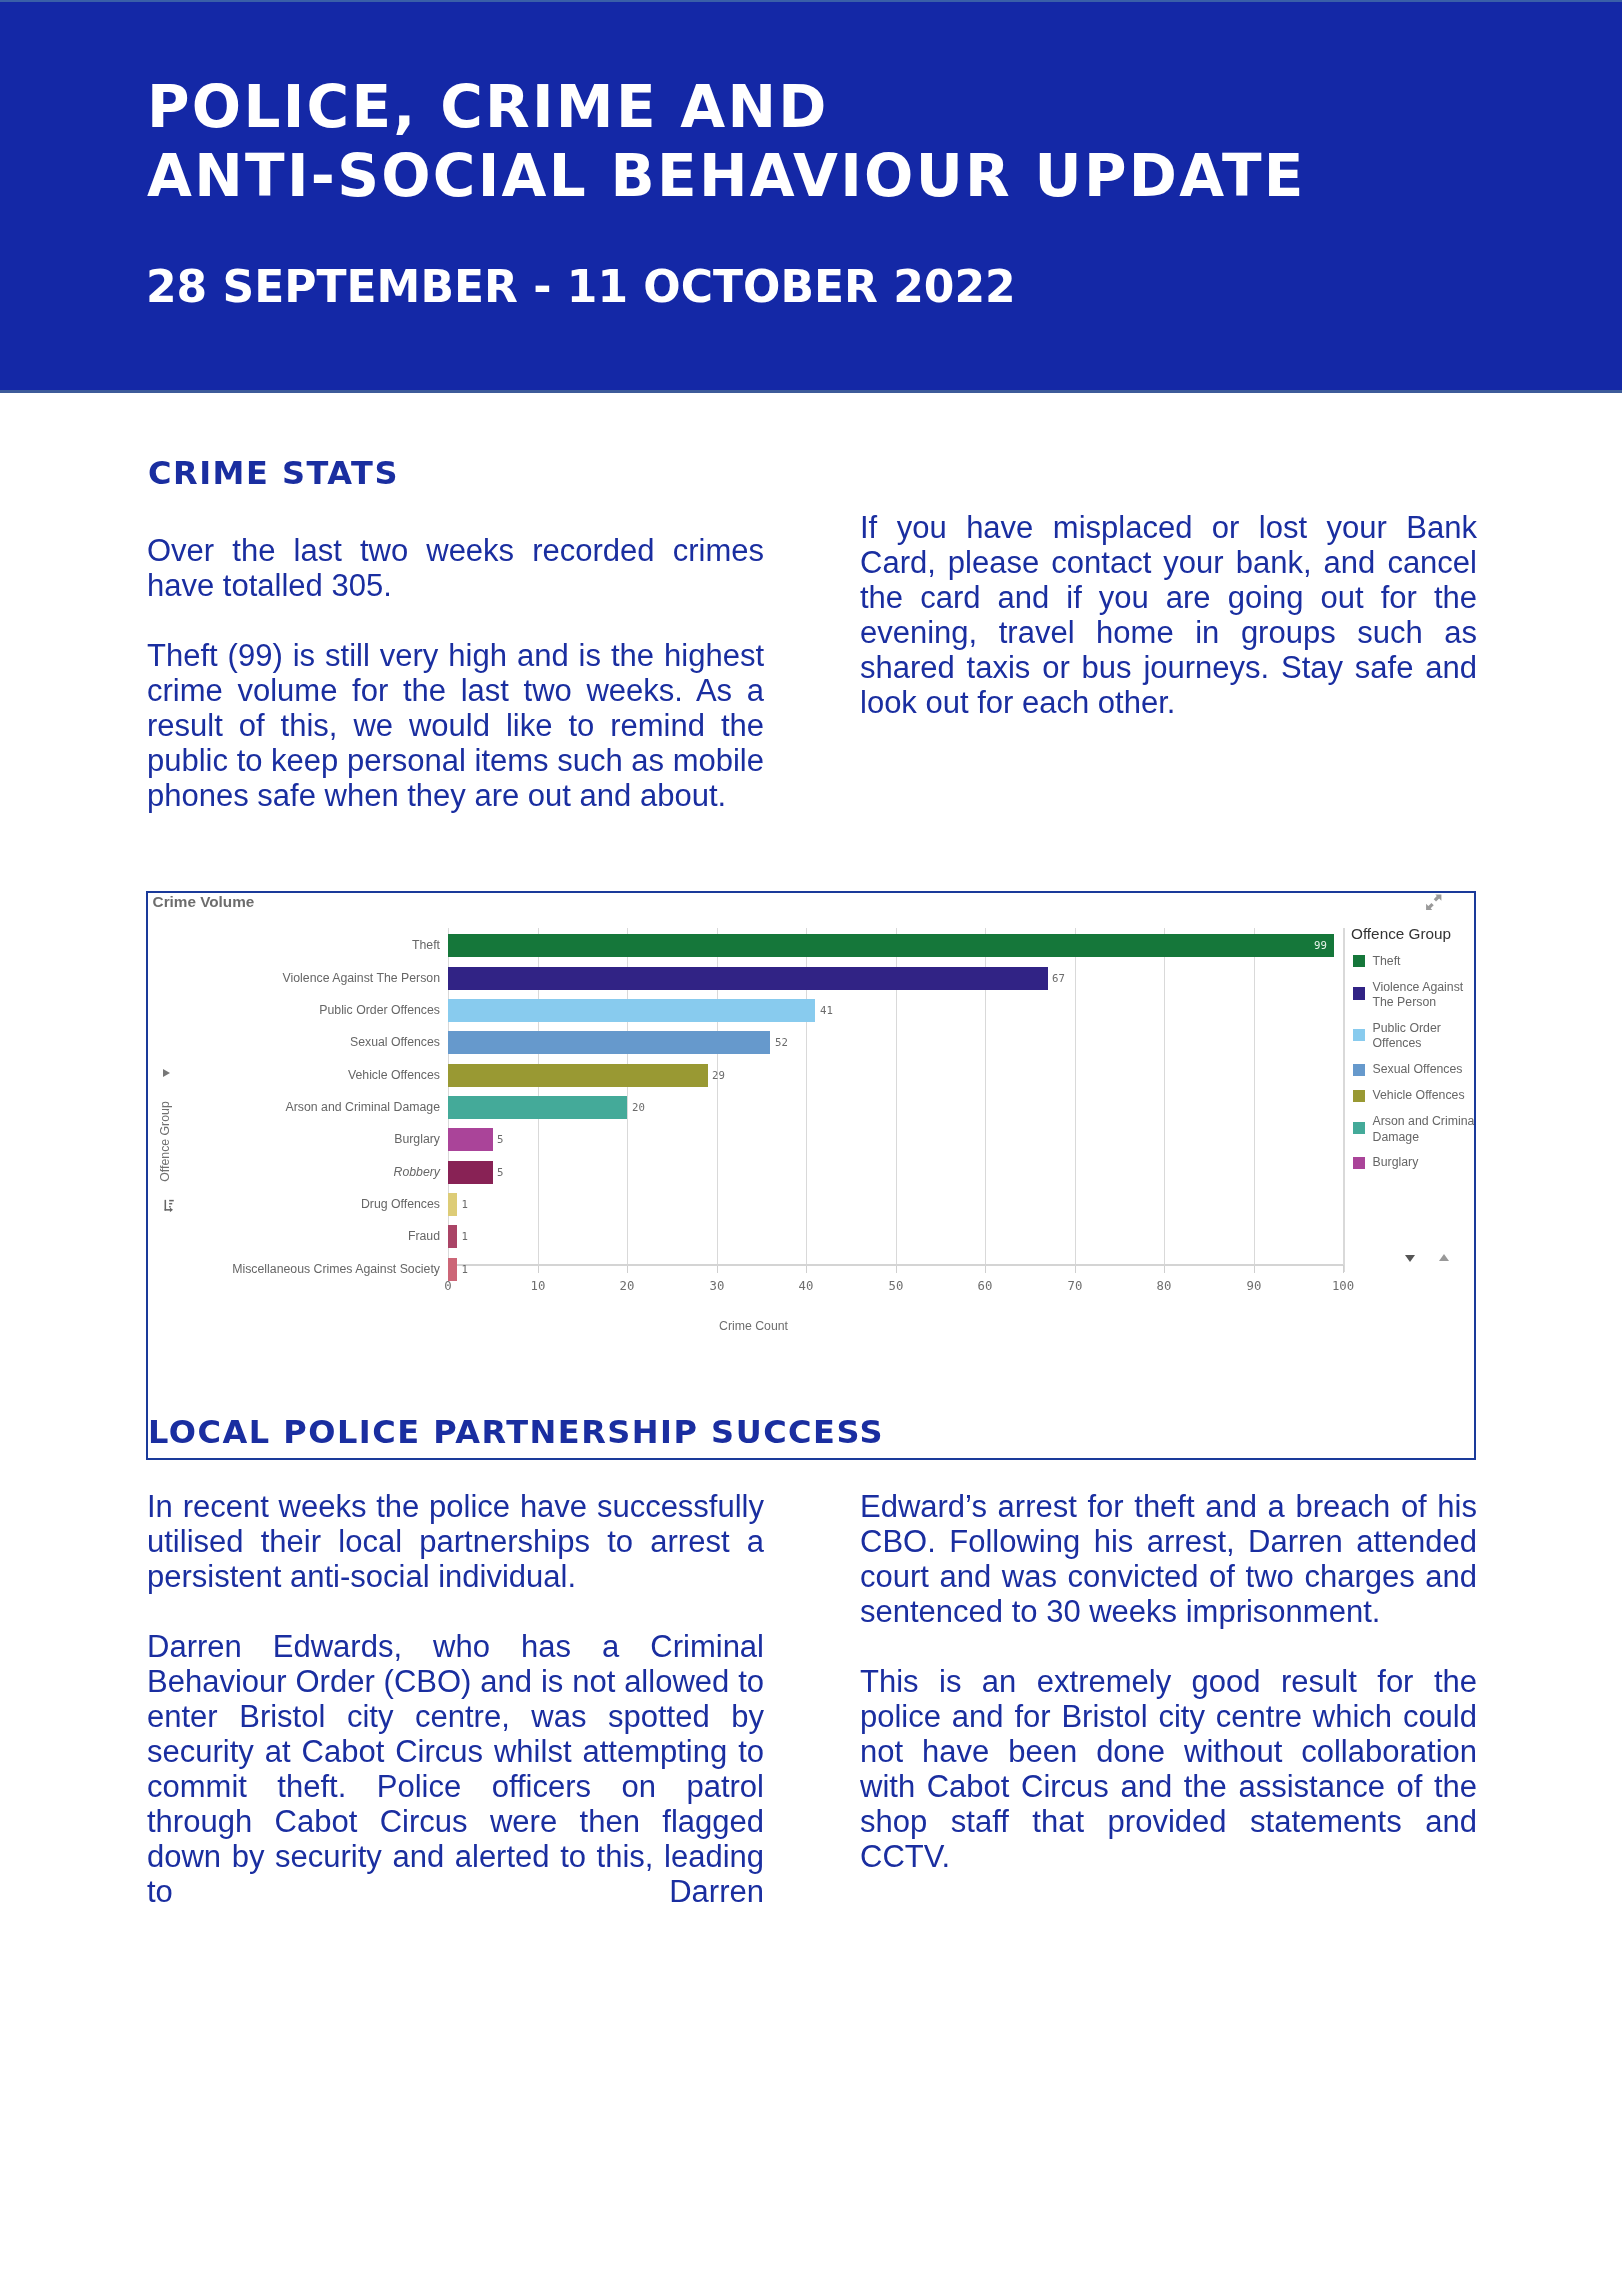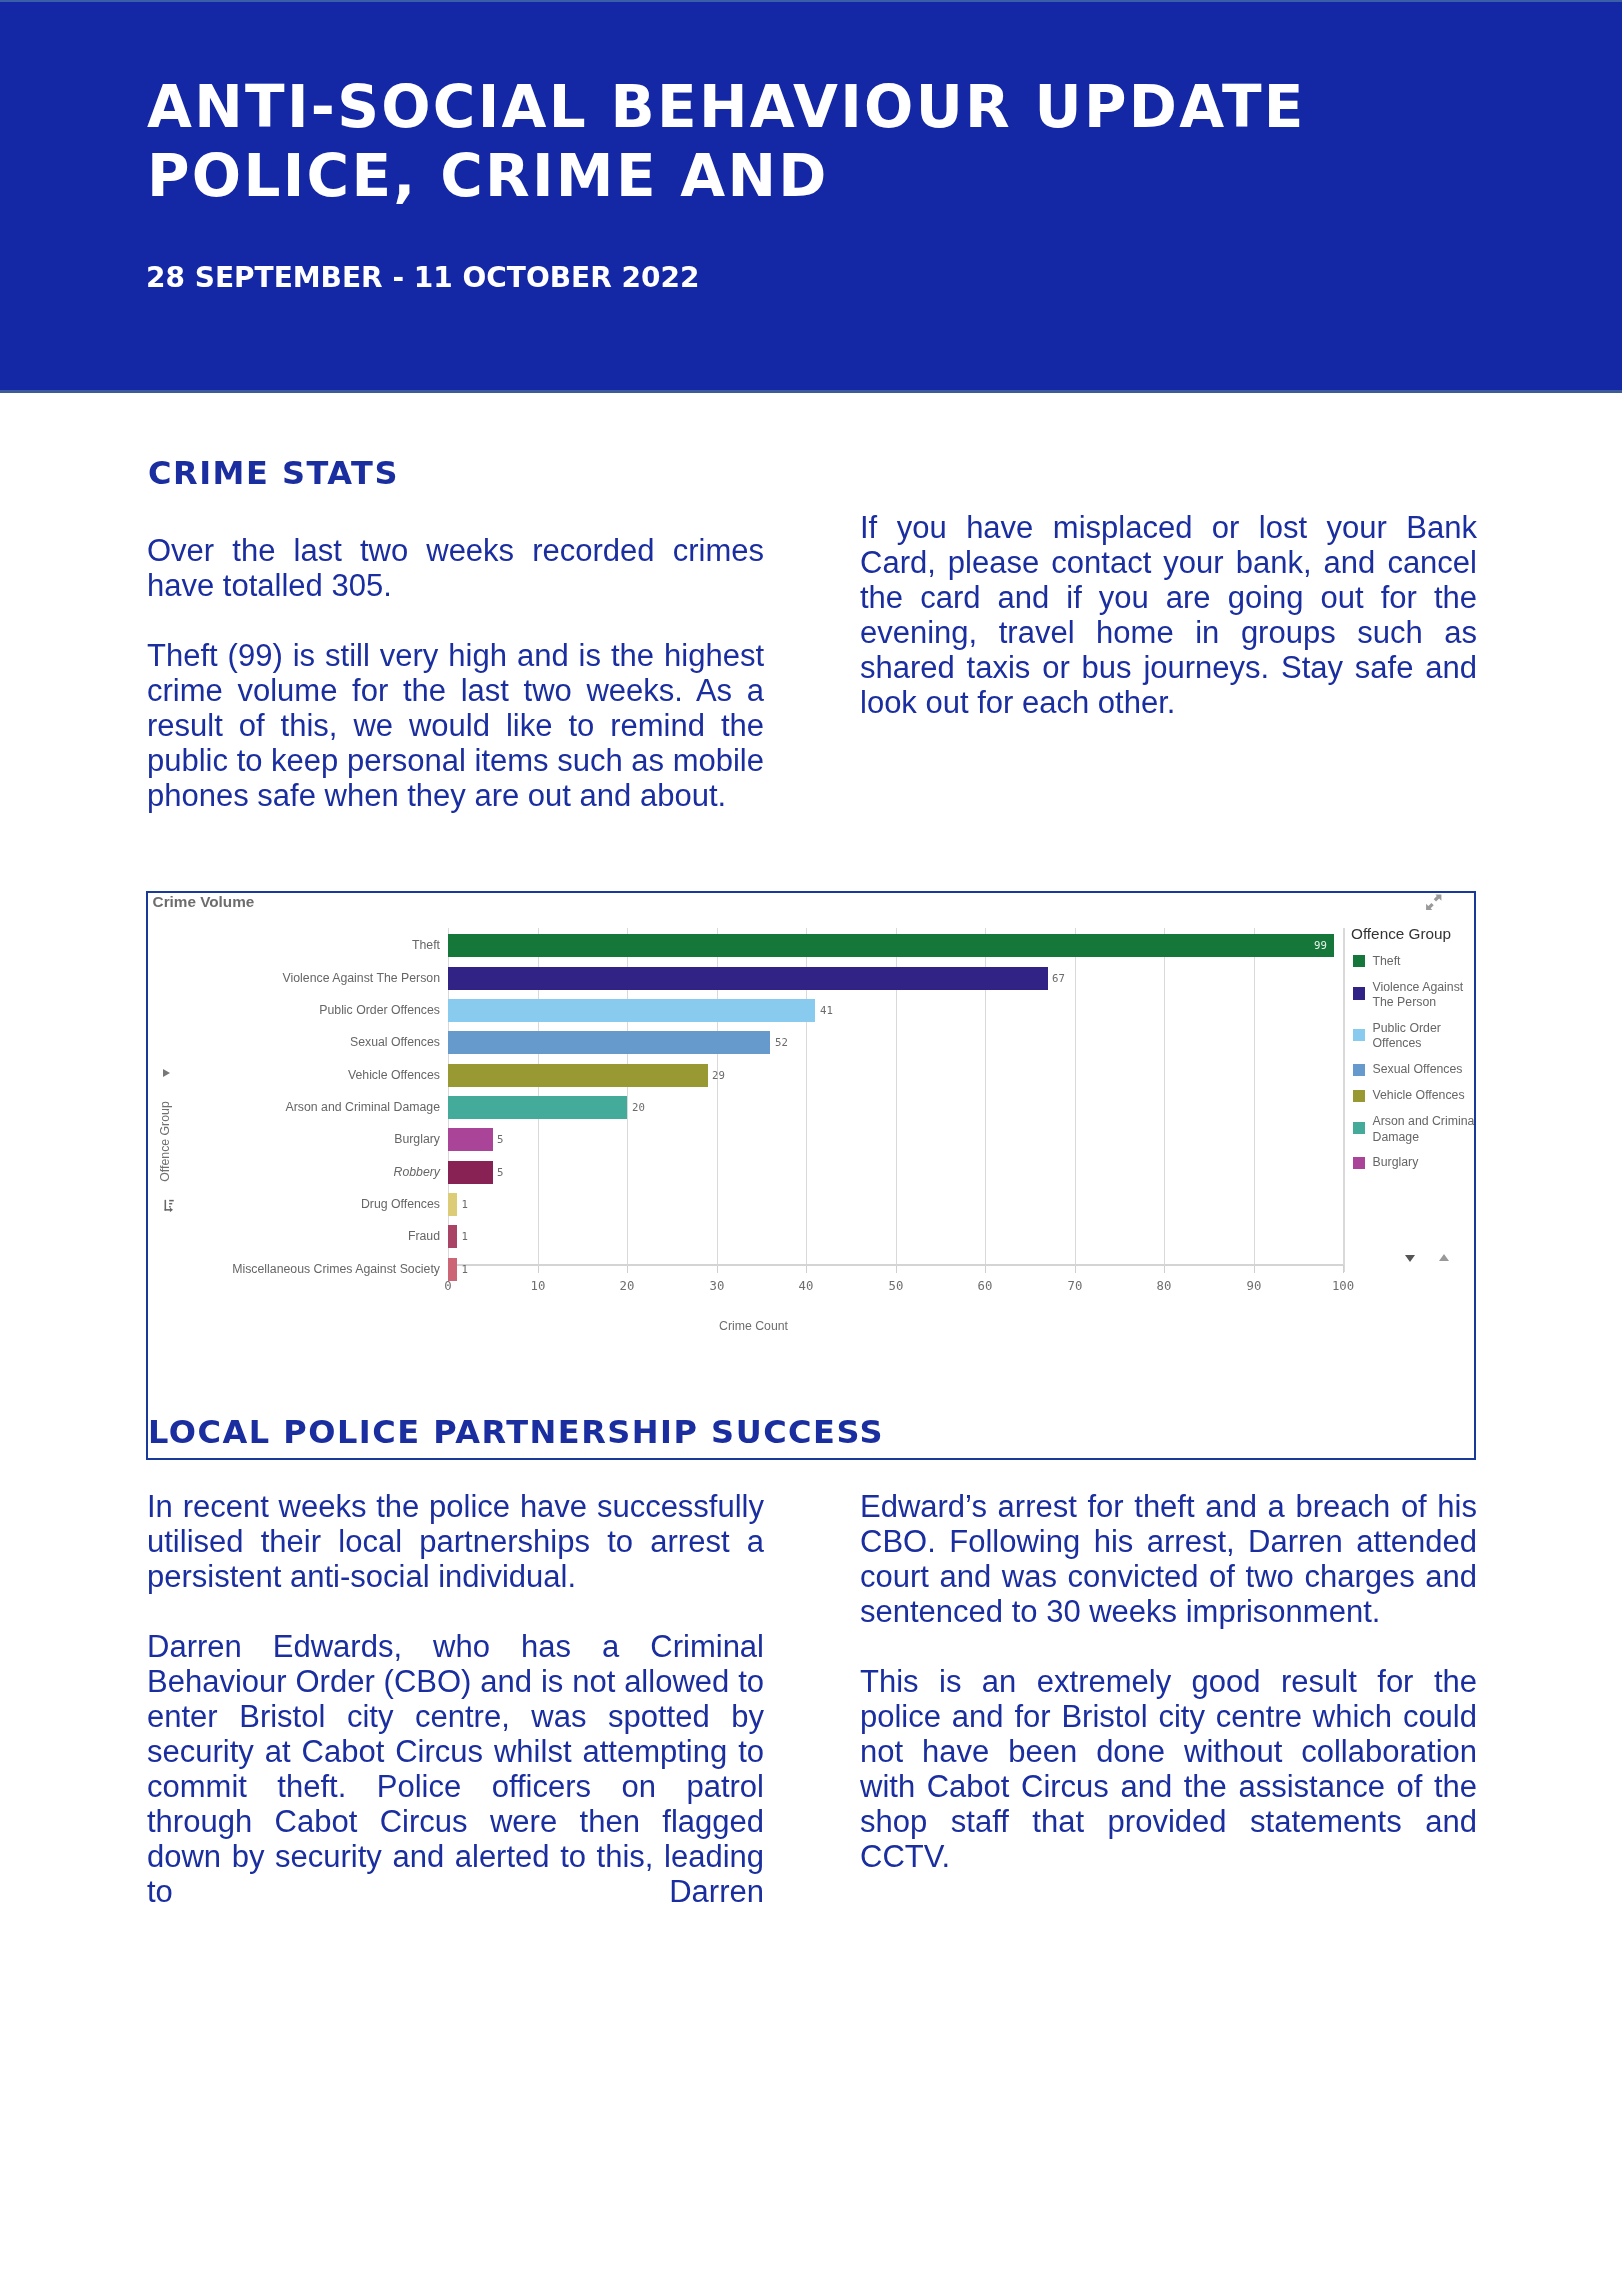--- a/index.html
+++ b/index.html
@@ -14,21 +14,21 @@
   }
   .title {
     position: absolute; left: 147px; top: 71px;
     color: #ffffff; font-family: "DejaVu Sans", sans-serif; font-weight: bold;
     font-size: 58px; line-height: 69px; letter-spacing: 2.3px;
   }
   .title div { white-space: nowrap; }
   .date {
     position: absolute; left: 146px; top: 259px;
     color: #ffffff; font-family: "DejaVu Sans", sans-serif; font-weight: bold;
-    font-size: 28px; letter-spacing: 0px; white-space: nowrap;
+    font-size: 44px; letter-spacing: 0px; white-space: nowrap;
   }
 
   .section-heading {
     position: absolute; left: 148px;
     font-family: "DejaVu Sans", sans-serif; font-weight: bold;
     font-size: 32px; color: #1a2ea0; letter-spacing: 1.5px; white-space: nowrap;
   }
   .col {
     position: absolute; width: 617px;
     font-family: "Liberation Sans", sans-serif; font-size: 31px; line-height: 35px;
@@ -99,22 +99,22 @@
   .legend-nav .up {
     position: absolute; left: 34px; top: 1.5px; width: 0; height: 0;
     border-left: 5.4px solid transparent; border-right: 5.4px solid transparent; border-bottom: 7px solid #999;
   }
 </style>
 </head>
 <body>
 
 <div class="header">
   <div class="title">
+    <div>POLICE, CRIME AND</div>
     <div>ANTI-SOCIAL BEHAVIOUR UPDATE</div>
-    <div>POLICE, CRIME AND</div>
   </div>
   <div class="date">28 SEPTEMBER - 11 OCTOBER 2022</div>
 </div>
 
 <div class="section-heading" style="top:454px;">CRIME STATS</div>
 
 <div class="col" style="left:147px; top:533px;">
   <p class="last">Over the last two weeks recorded crimes have totalled 305.</p>
   <p class="last">Theft (99) is still very high and is the highest crime volume for the last two weeks. As a result of this, we would like to remind the public to keep personal items such as mobile phones safe when they are out and about.</p>
 </div>

